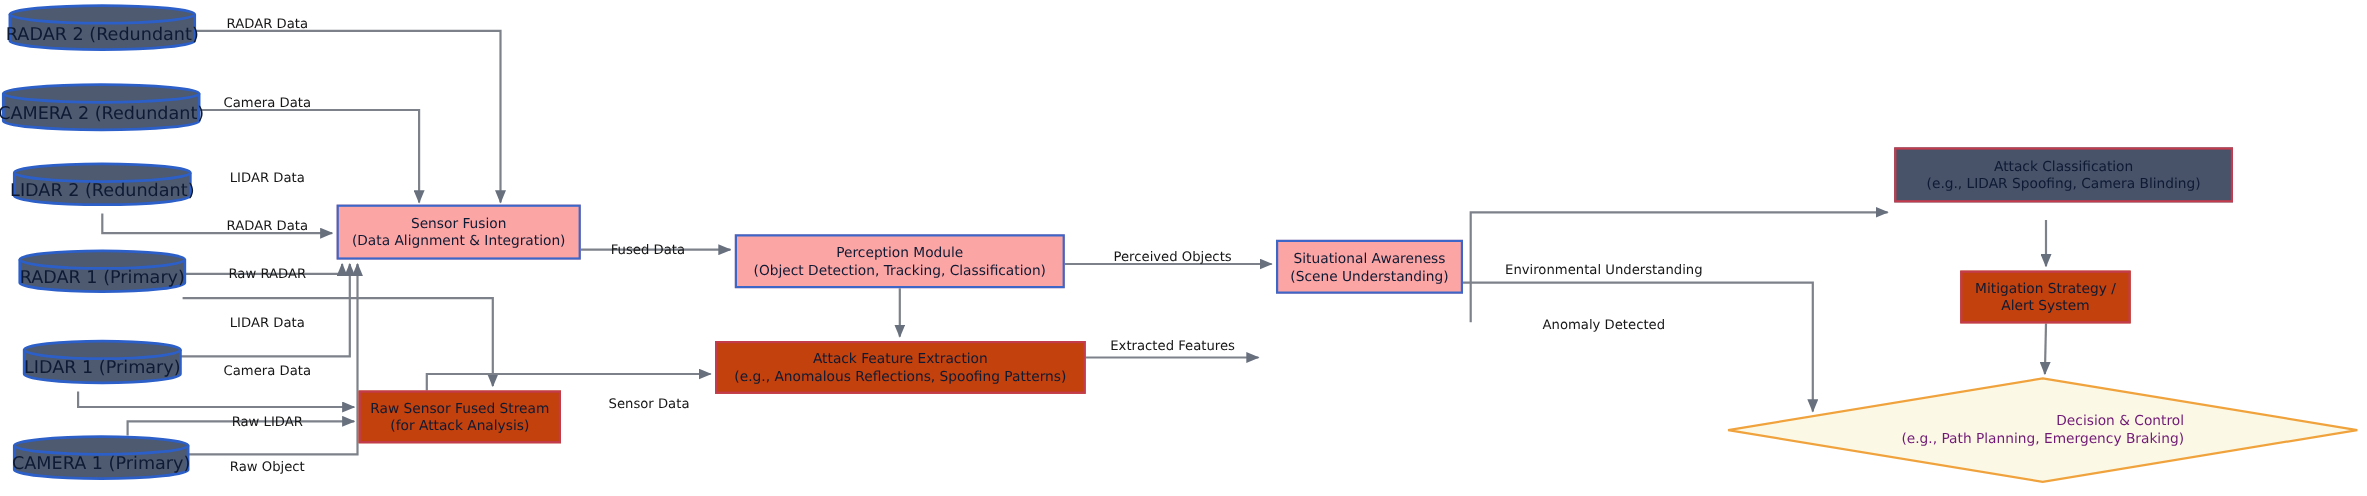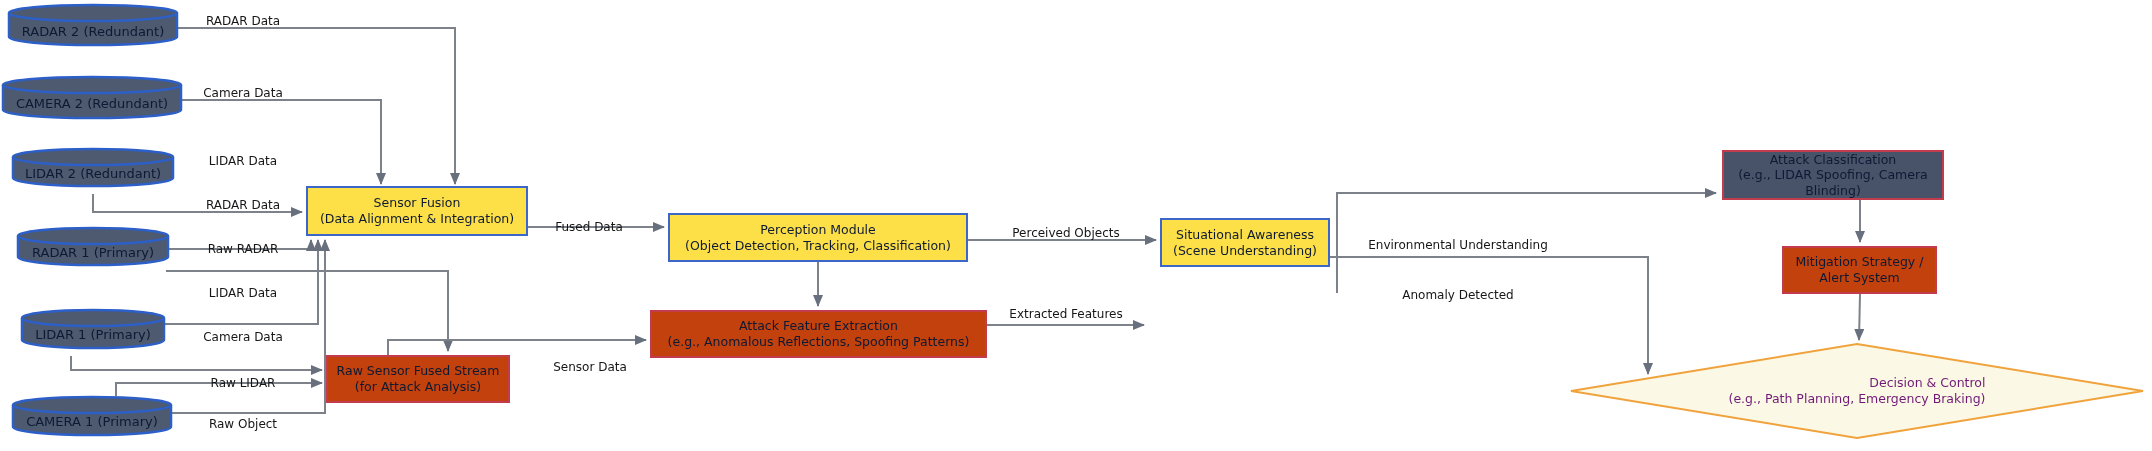--- a/index.html
+++ b/index.html
@@ -2,24 +2,24 @@
 <html><head>
 <meta charset="utf-8">
 <style>
   html,body{margin:0;padding:0;background:#ffffff;}
   .canvas{position:relative;width:2152px;height:451px;background:#ffffff;
           font-family:"DejaVu Sans", sans-serif;overflow:hidden;}
   .canvas svg{position:absolute;left:0;top:0;}
   .node{position:absolute;display:flex;align-items:center;justify-content:center;
         text-align:center;white-space:pre-line;font-size:12.5px;line-height:1.25;
         color:#0e1a33;box-sizing:border-box;font-weight:400;}
-  .node.dark{background:#fde047;border:2px solid #3c67c9;}
+  .node.dark{background:#fca5a5;border:2px solid #3c67c9;}
   .node.darkred{background:#485269;border:2px solid #c23c4e;}
   .node.blue{background:#c2410c;border:2px solid #c23c4e;}
-  .cyl-label{position:absolute;transform:translate(-50%,-50%);font-size:13px;
+  .cyl-label{position:absolute;transform:translate(-50%,-50%);font-size:16px;
              color:#0e1a33;white-space:nowrap;}
   .elabel{position:absolute;transform:translate(-50%,-50%);font-size:12px;
           color:#161616;white-space:nowrap;}
   .diamond-label{position:absolute;transform:translate(-50%,-50%);font-size:12.5px;
           line-height:1.3;color:#701a75;text-align:right;white-space:pre-line;}
 </style>
 </head>
 <body>
 
 <div class="canvas">
@@ -95,21 +95,21 @@
 (e.g., Anomalous Reflections, Spoofing Patterns)</span>
   </div>
   <div class="node dark" style="left:668px;top:213px;width:300px;height:49px">
     <span>Perception Module
 (Object Detection, Tracking, Classification)</span>
   </div>
   <div class="node dark" style="left:1160px;top:218px;width:170px;height:49px">
     <span>Situational Awareness
 (Scene Understanding)</span>
   </div>
-  <div class="node darkred" style="left:1722px;top:150px;width:222px;height:50px">
+  <div class="node darkred" style="left:1722px;top:134px;width:308px;height:50px">
     <span>Attack Classification
 (e.g., LIDAR Spoofing, Camera Blinding)</span>
   </div>
   <div class="node blue" style="left:1782px;top:246px;width:155px;height:48px">
     <span>Mitigation Strategy /
 Alert System</span>
   </div>
 
   <div class="diamond-label" style="left:1857px;top:391px">Decision &amp; Control
 (e.g., Path Planning, Emergency Braking)</div>

